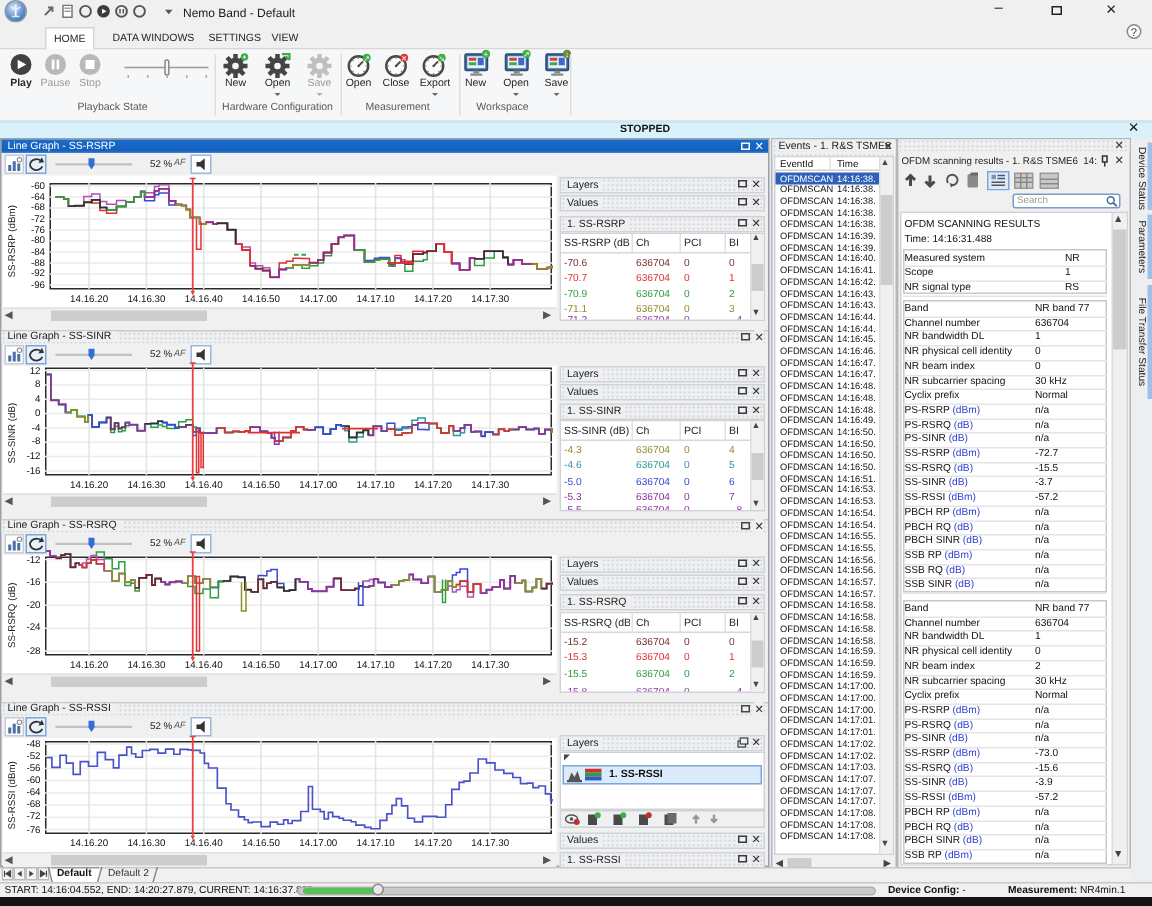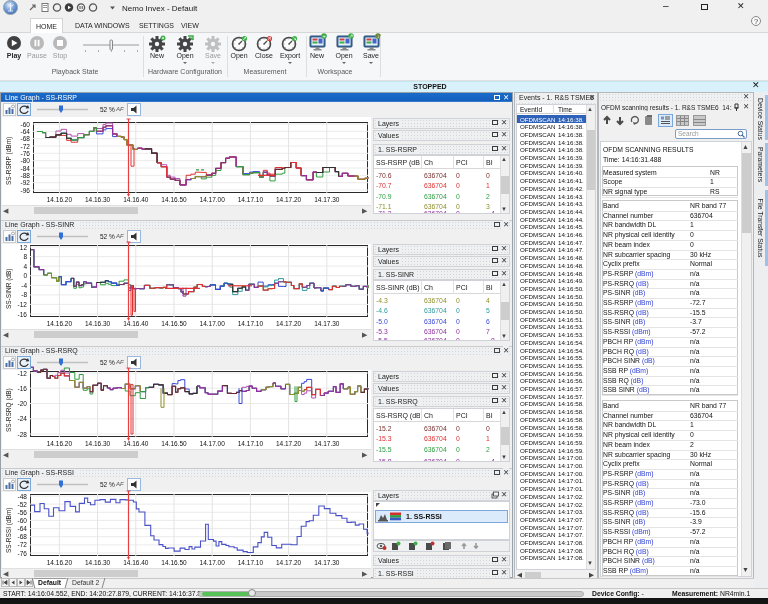--- a/index.html
+++ b/index.html
@@ -33,21 +33,21 @@
     <line x1="15" y1="4.5" x2="19" y2="4.5" stroke="#999"></line>
  <circle cx="29" cy="4.5" r="3.6" fill="none" stroke="#555" stroke-width="1.3"></circle>
  <circle cx="41" cy="4.5" r="4.2" fill="#3c3c3c"></circle>
     <path d="M40 2.8 L43 4.5 L40 6.2 Z" fill="#fff"></path>
  <circle cx="53" cy="4.5" r="3.6" fill="none" stroke="#555" stroke-width="1.3"></circle>
     <line x1="52" y1="3" x2="52" y2="6" stroke="#555"></line>
     <line x1="54.2" y1="3" x2="54.2" y2="6" stroke="#555"></line>
  <circle cx="65" cy="4.5" r="3.6" fill="none" stroke="#555" stroke-width="1.3"></circle>
  <path d="M82 3.5 L87 3.5 L84.5 6.5 Z" fill="#555"></path>
 </svg>
-<div class="abs" style="left:122px;top:3.5px;font-size:8px;color:#1a1a1a;">Nemo Invex - Default</div>
+<div class="abs" style="left:122px;top:3.5px;font-size:8px;color:#1a1a1a;">Nemo Band - Default</div>
 <div class="abs" style="left:663px;top:0px;font-size:10px;line-height:11px;color:#222;">–</div>
 <div class="abs" style="left:701px;top:4px;width:7px;height:6px;border:1px solid #222;"></div>
 <div class="abs" style="left:737px;top:1px;font-size:9px;color:#222;">✕</div>
 <div class="abs" style="left:751px;top:16px;width:10px;height:10px;border-radius:50%;border:1px solid #888;color:#444;font-size:7.5px;text-align:center;line-height:10px;background:#fafafa;z-index:9;">?</div>
 
 <div class="abs" style="left:0;top:15px;width:768px;height:18px;background:#f0f0f0;border-bottom:1px solid #d7d7d7;"></div>
 <div class="tab active" style="left:30px;top:18px;">HOME</div>
 <div class="tab" style="left:70px;top:18px;">DATA WINDOWS</div>
 <div class="tab" style="left:134px;top:18px;">SETTINGS</div>
 <div class="tab" style="left:176px;top:18px;">VIEW</div>

